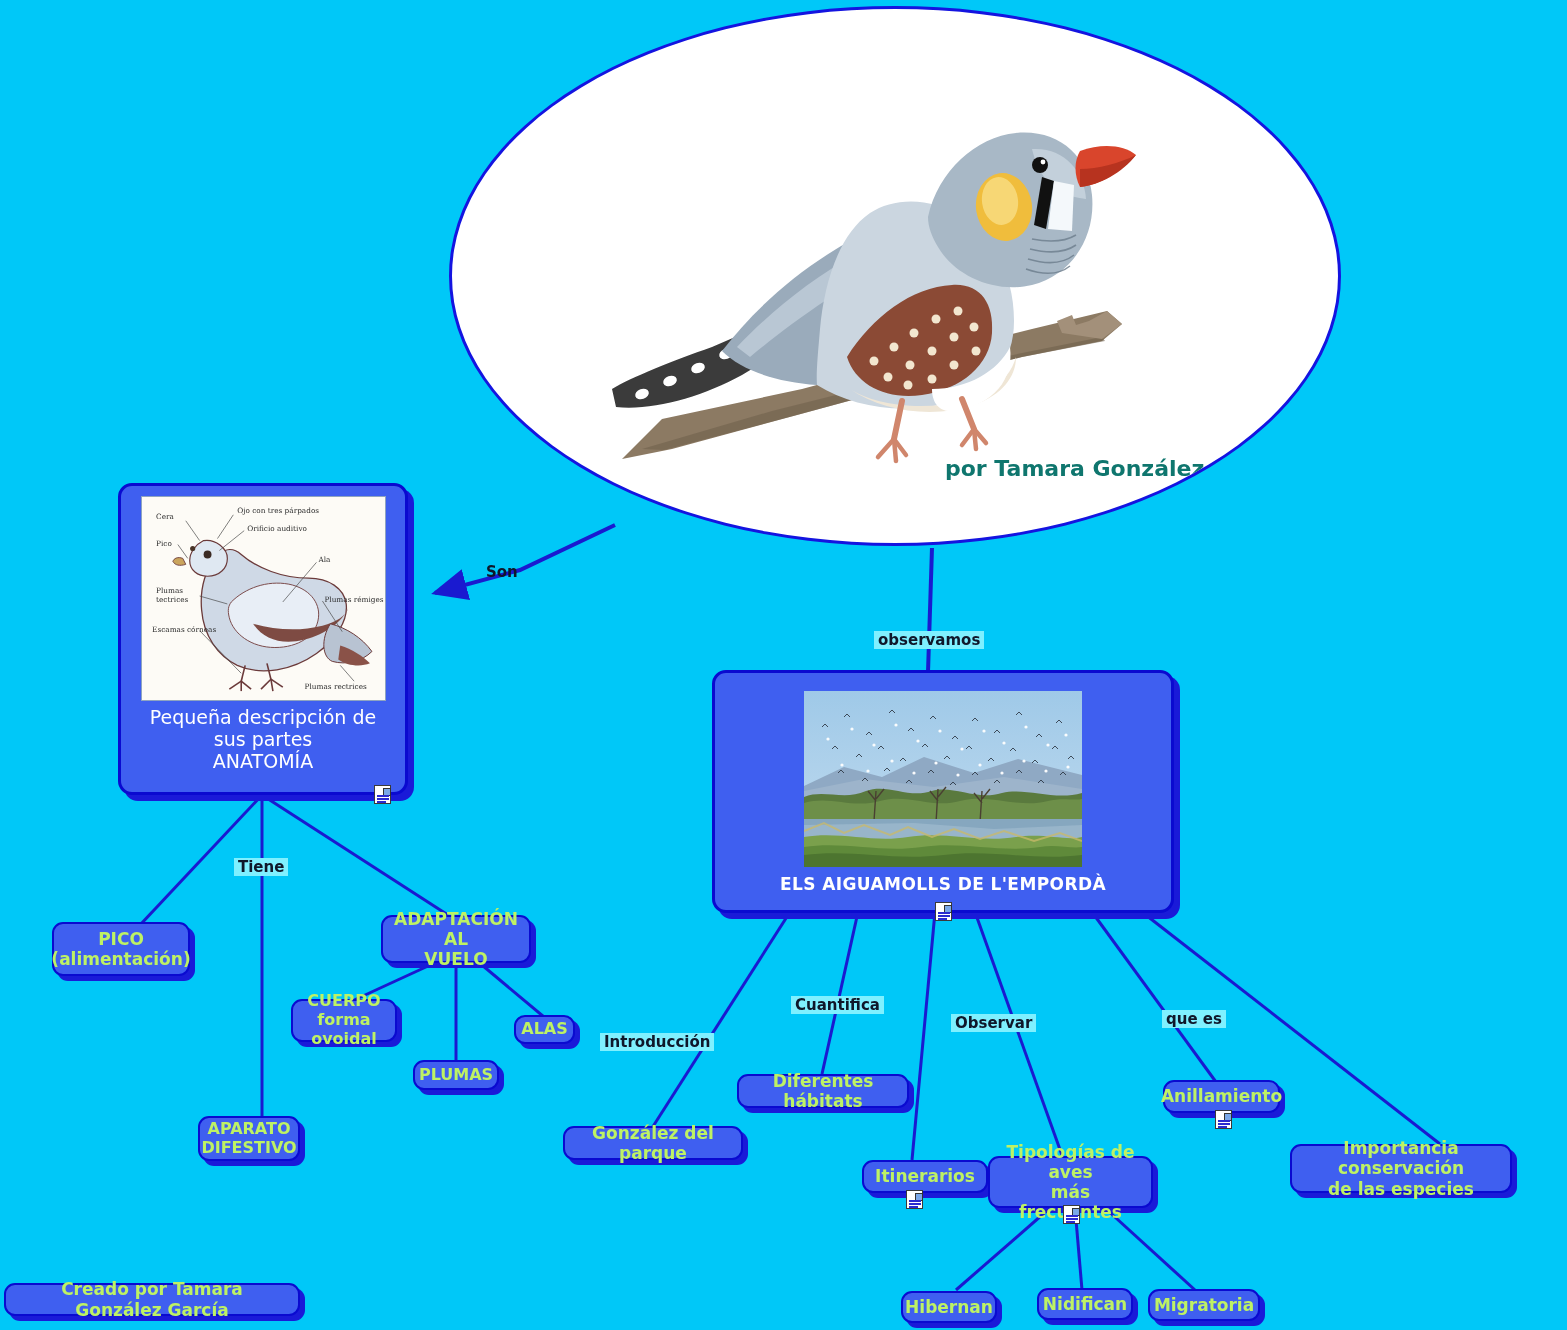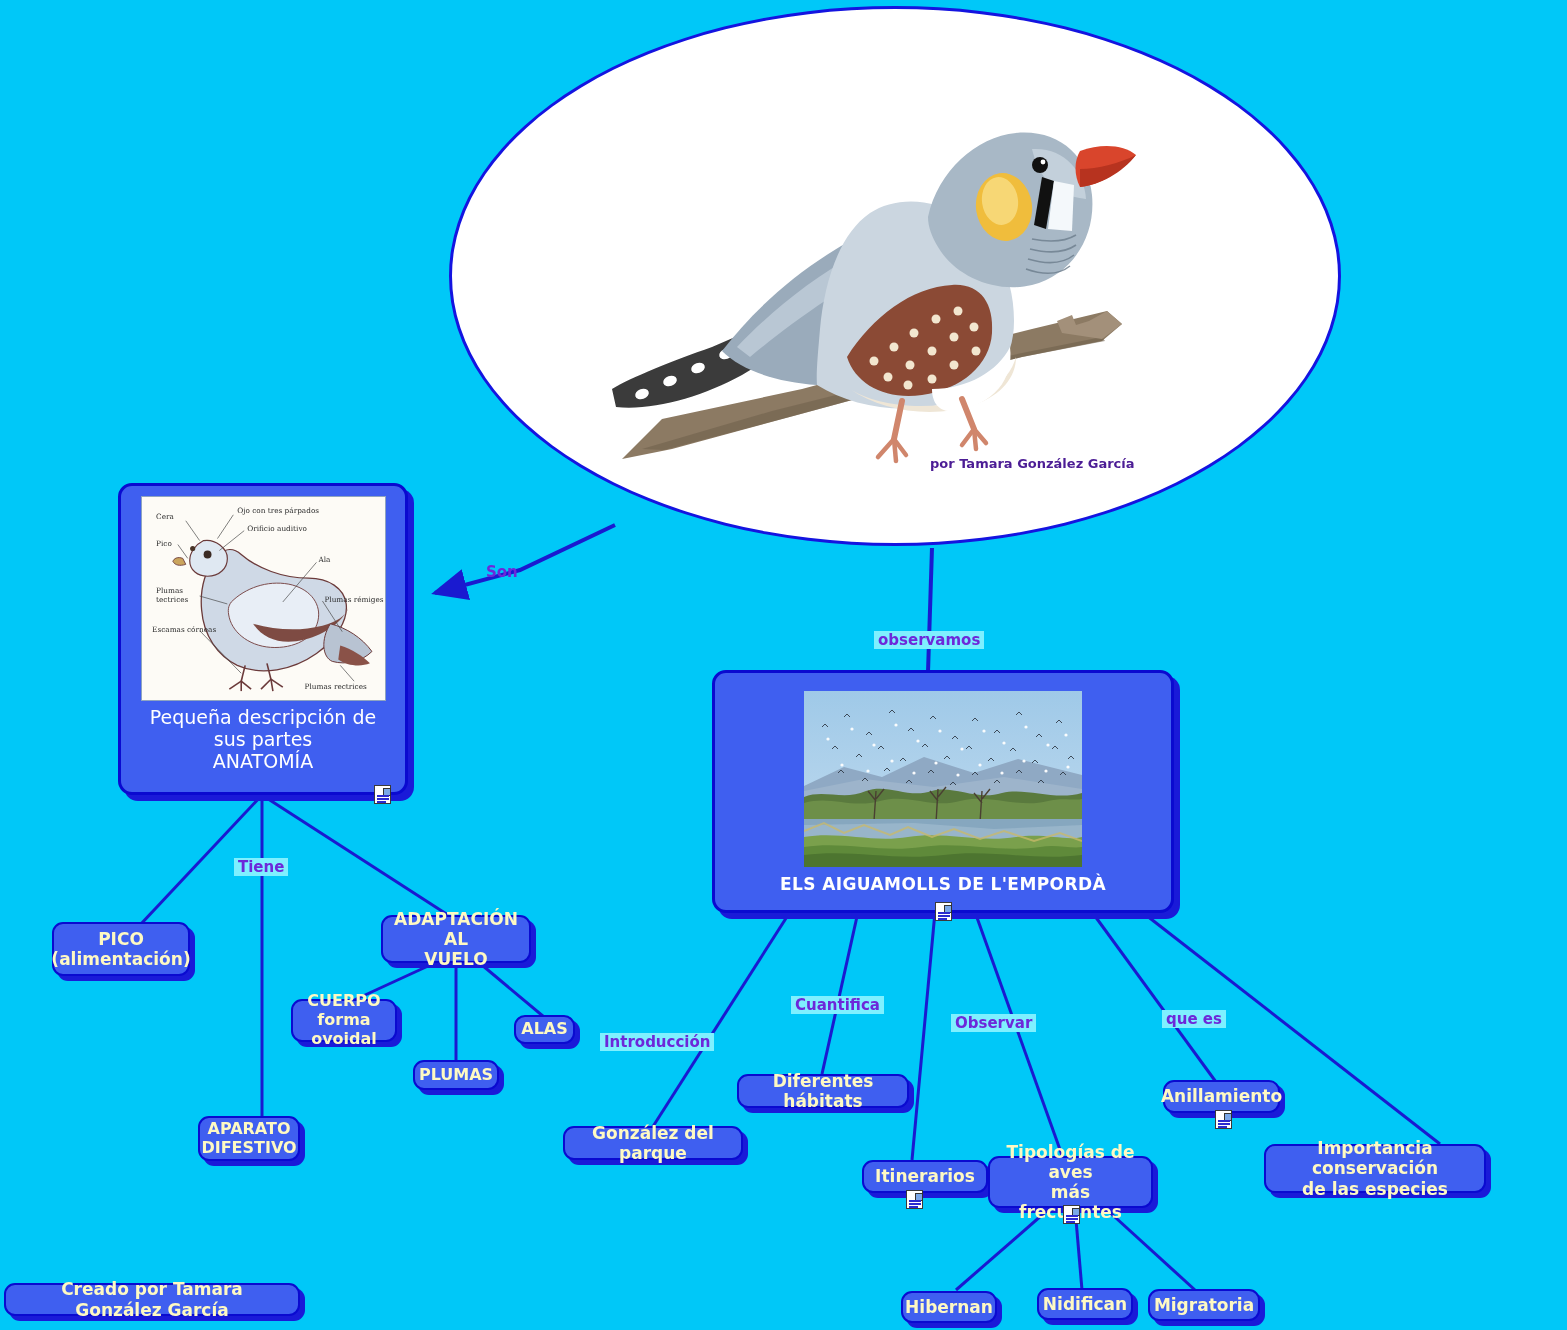--- a/index.html
+++ b/index.html
@@ -44,37 +44,37 @@
     top: 392px;
     font-size: 54px;
     font-weight: bold;
     color: #1414e6;
     letter-spacing: 2px;
     white-space: pre;
     font-family: "DejaVu Sans", sans-serif;
   }
   .oval-subtitle {
     position: absolute;
-    left: 478px;
+    left: 493px;
     top: 447px;
-    font-size: 13px;
+    font-size: 22px;
     font-weight: bold;
-    color: #4c1d95;
+    color: #0f766e;
     white-space: nowrap;
   }
 
   
   .node {
     position: absolute;
     background: #3f5ff0;
     border: 2px solid #0a0ad0;
     border-radius: 11px;
     box-shadow: 5px 5px 0 #1a1ad8;
     box-sizing: border-box;
-    color: #fef9c3;
+    color: #bef264;
     font-weight: bold;
     display: flex;
     align-items: center;
     justify-content: center;
     text-align: center;
     line-height: 1.18;
     padding: 4px 10px;
   }
   .node-label { white-space: pre-line; }
 
@@ -94,21 +94,21 @@
   .picnode .cap {
     color: #ffffff;
     text-align: center;
     line-height: 1.15;
     white-space: pre-line;
   }
 
   
   .elabel {
     position: absolute;
-    color: #6d28d9;
+    color: #0f172a;
     font-weight: bold;
     font-size: 15px;
     background: #7ff0ff;
     padding: 0 4px;
     white-space: nowrap;
   }
   .elabel.plain { background: transparent; }
 
   
   .note-icon {
@@ -502,21 +502,21 @@
   <div class="node" style="left:1163px;top:1080px;width:117px;height:33px;font-size:17px;">
     <span class="node-label">Anillamiento</span>
     <span class="note-icon" style="left:50px;top:28px;">
       <i class="sq"></i>
         <i class="l1"></i>
         <i class="l2"></i>
         <i class="l3"></i>
     </span>
   </div>
 
-  <div class="node" style="left:1264px;top:1144px;width:222px;height:49px;font-size:17px;">
+  <div class="node" style="left:1290px;top:1144px;width:222px;height:49px;font-size:17px;">
     <span class="node-label">Importancia conservación
 de las especies</span>
   </div>
 
   <div class="node" style="left:901px;top:1291px;width:96px;height:32px;font-size:17px;">
     <span class="node-label">Hibernan</span>
   </div>
 
   <div class="node" style="left:1037px;top:1288px;width:96px;height:32px;font-size:17px;">
     <span class="node-label">Nidifican</span>

